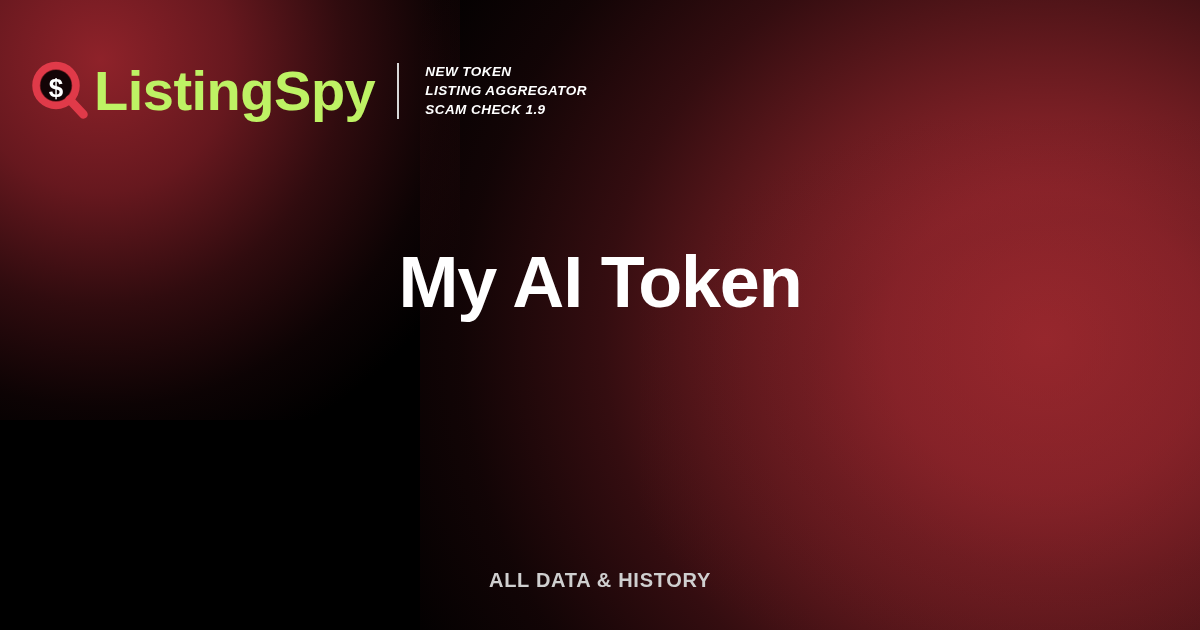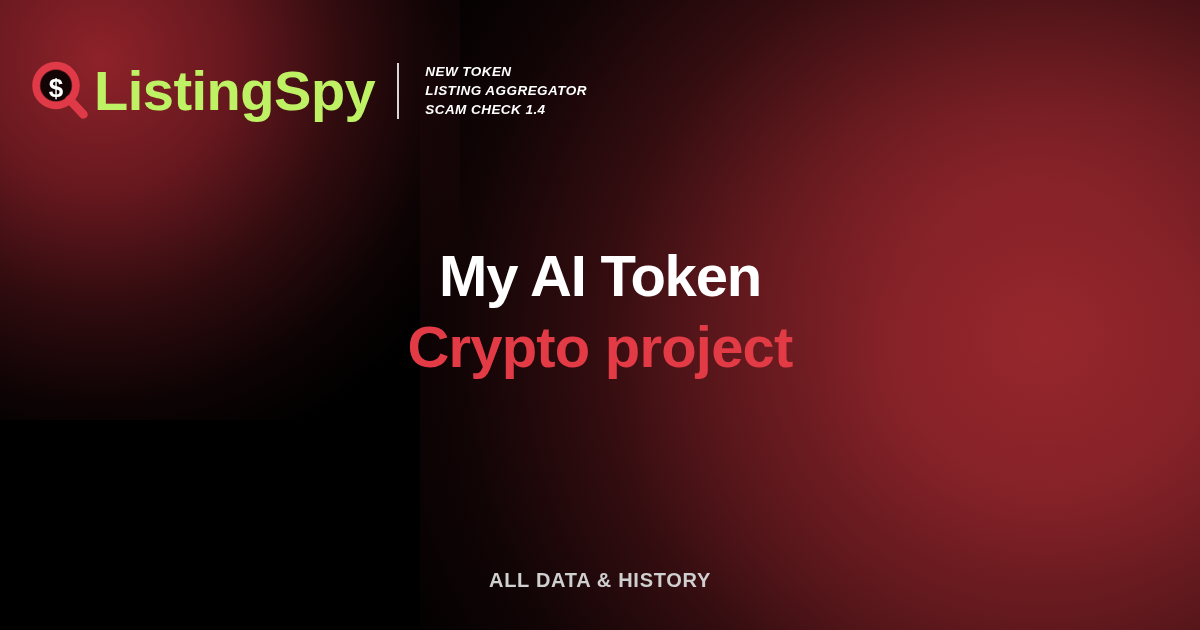--- a/index.html
+++ b/index.html
@@ -120,21 +120,21 @@
   .center-block {
     position: absolute;
     left: 0;
     right: 0;
     top: 246px;
     text-align: center;
     z-index: 4;
   }
 
   .title {
-    font-size: 58px;
+    font-size: 72px;
     line-height: 1.02;
     font-weight: 700;
     letter-spacing: -1.2px;
     color: #ffffff;
     margin: 0;
     padding: 0;
   }
 
   .subtitle {
     font-size: 58px;
@@ -184,25 +184,24 @@
       </svg>
     </span>
 
     <span class="brand-name">ListingSpy</span>
 
     <span class="brand-divider"></span>
 
     <span class="tagline">
       <span class="tagline-line">NEW TOKEN</span>
       <span class="tagline-line">LISTING AGGREGATOR</span>
-      <span class="tagline-line">SCAM CHECK 1.4</span>
+      <span class="tagline-line">SCAM CHECK 1.9</span>
     </span>
 
   </div>
 
   <div class="center-block">
     <div class="title">My AI Token</div>
-    <div class="subtitle">Crypto project</div>
   </div>
 
   <div class="footer">ALL DATA &amp; HISTORY</div>
 
 </div>
 
 </body></html>

